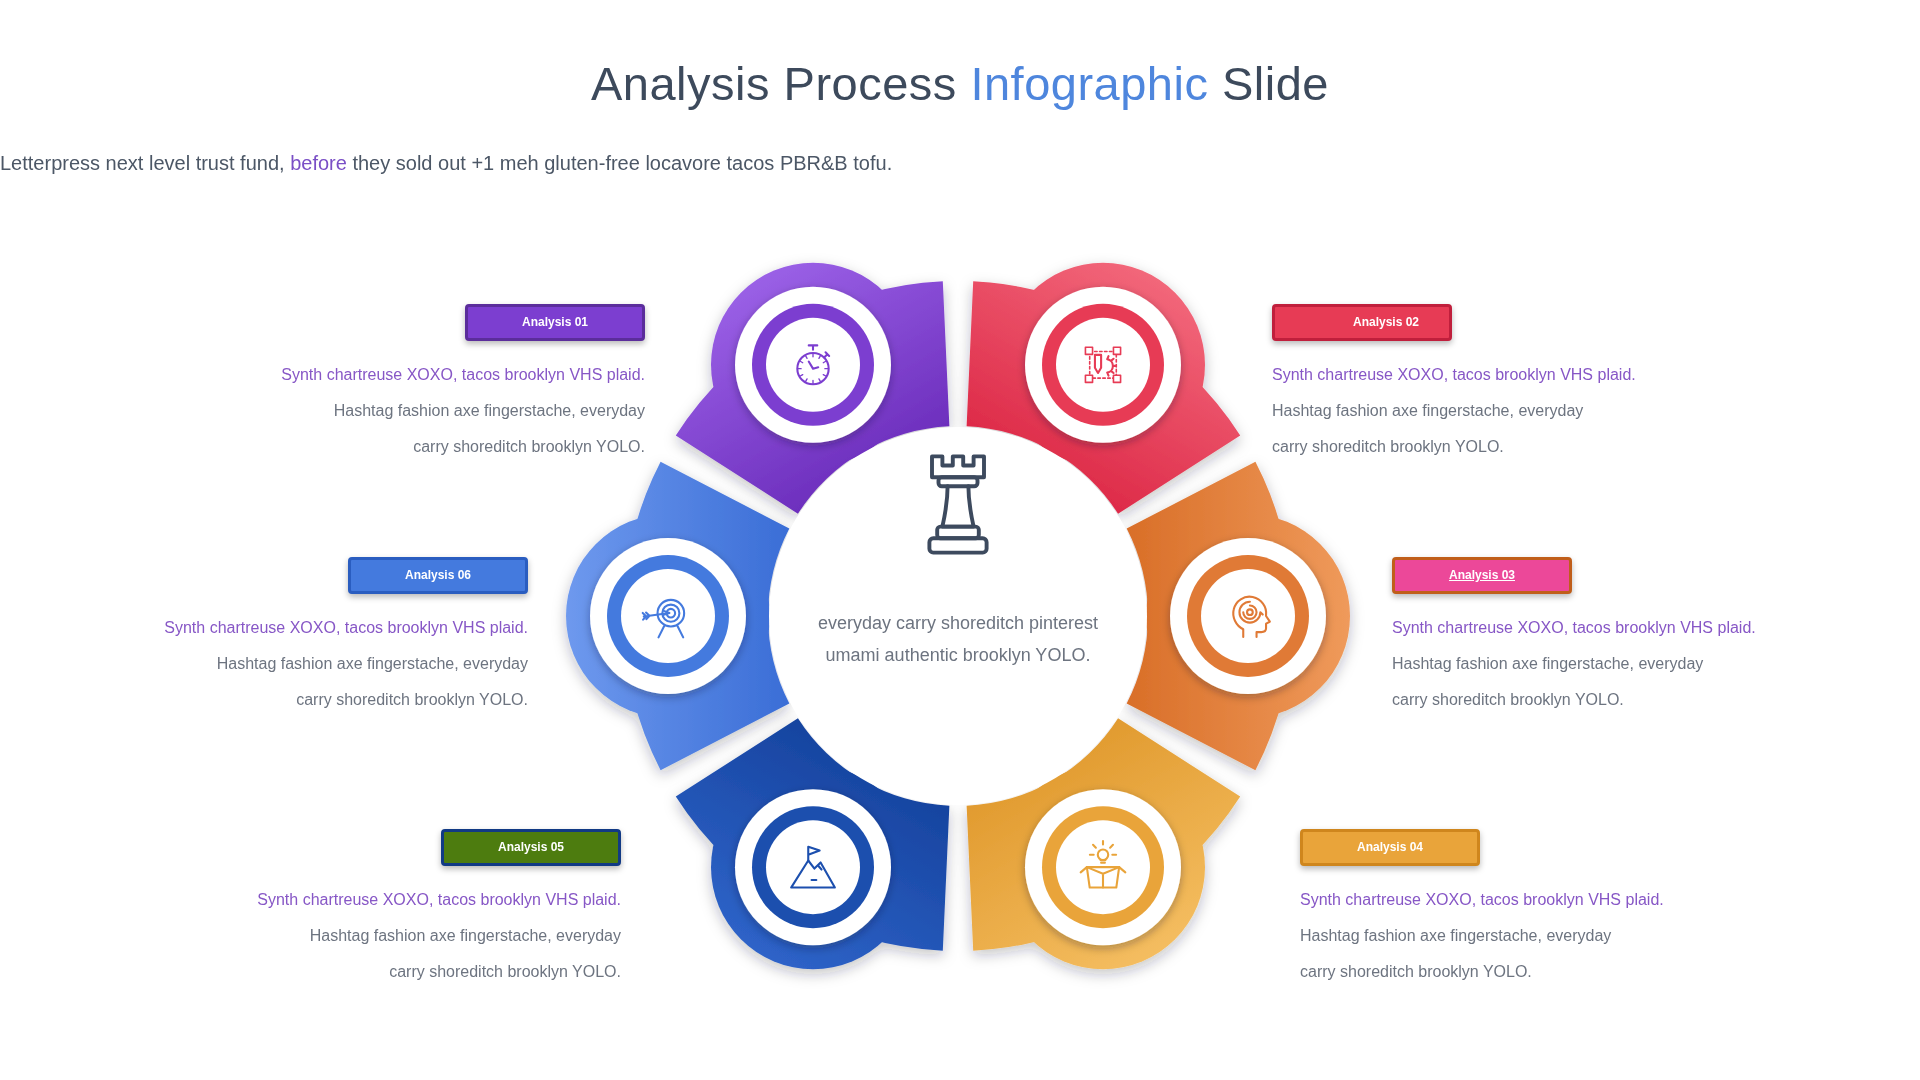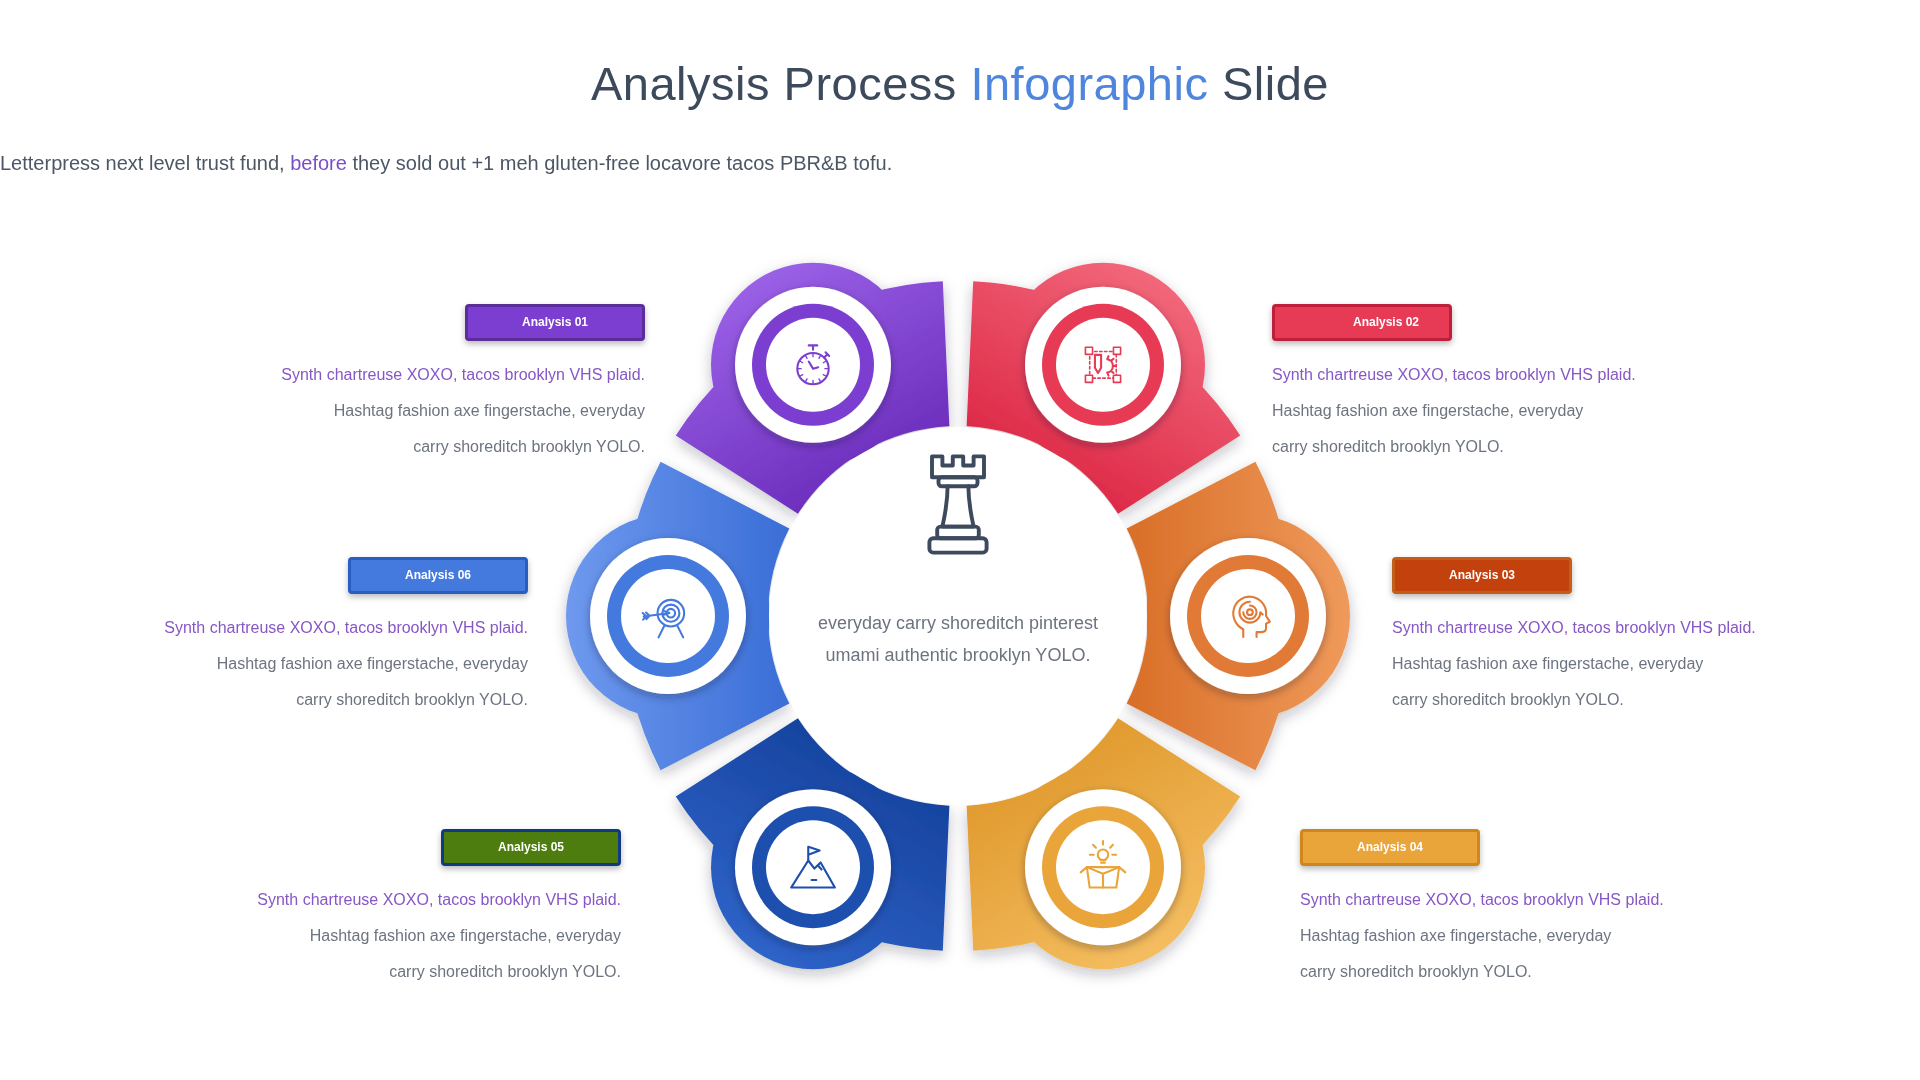--- a/index.html
+++ b/index.html
@@ -211,21 +211,21 @@
 <div class="item item-2 align-left">
   <div class="badge" style="background: rgb(231, 59, 85); border-color: rgb(192, 31, 60); padding-left: 48px;"><span>Analysis 02</span></div>
   <div class="desc">
     <div class="accent-line" style="color: rgb(135, 87, 198);">Synth chartreuse XOXO, tacos brooklyn VHS plaid.</div>
     <div class="body-line" style="color: rgb(109, 116, 128);">Hashtag fashion axe fingerstache, everyday</div>
     <div class="body-line" style="color: rgb(109, 116, 128);">carry shoreditch brooklyn YOLO.</div>
   </div>
 </div>
 
 <div class="item item-3 align-left">
-  <div class="badge" style="background: #c2410c; border-color: rgb(192, 94, 26);"><span>Analysis 03</span></div>
+  <div class="badge" style="background: #ec4899; border-color: rgb(192, 94, 26); text-decoration: underline;"><span>Analysis 03</span></div>
   <div class="desc">
     <div class="accent-line" style="color: rgb(135, 87, 198);">Synth chartreuse XOXO, tacos brooklyn VHS plaid.</div>
     <div class="body-line" style="color: rgb(109, 116, 128);">Hashtag fashion axe fingerstache, everyday</div>
     <div class="body-line" style="color: rgb(109, 116, 128);">carry shoreditch brooklyn YOLO.</div>
   </div>
 </div>
 
 <div class="item item-4 align-left">
   <div class="badge" style="background: rgb(233, 164, 58); border-color: rgb(207, 134, 29);"><span>Analysis 04</span></div>
   <div class="desc">

